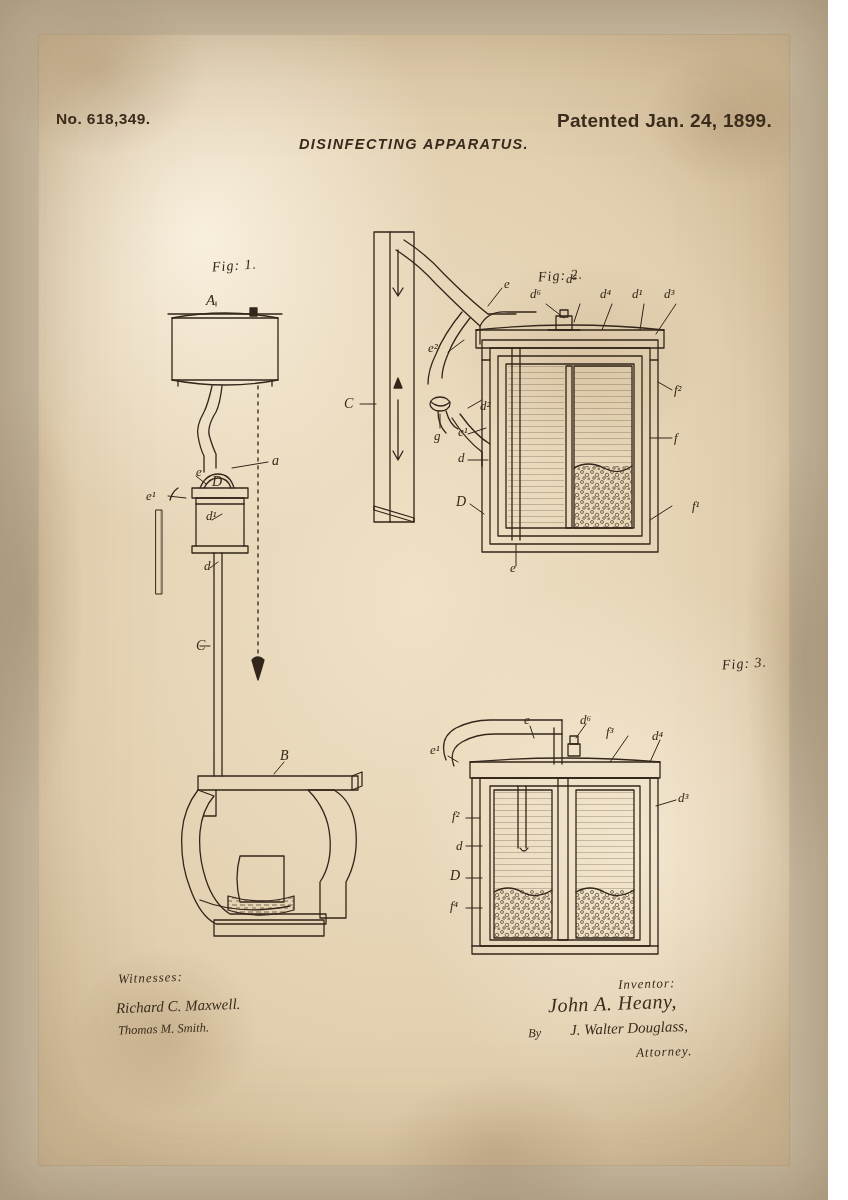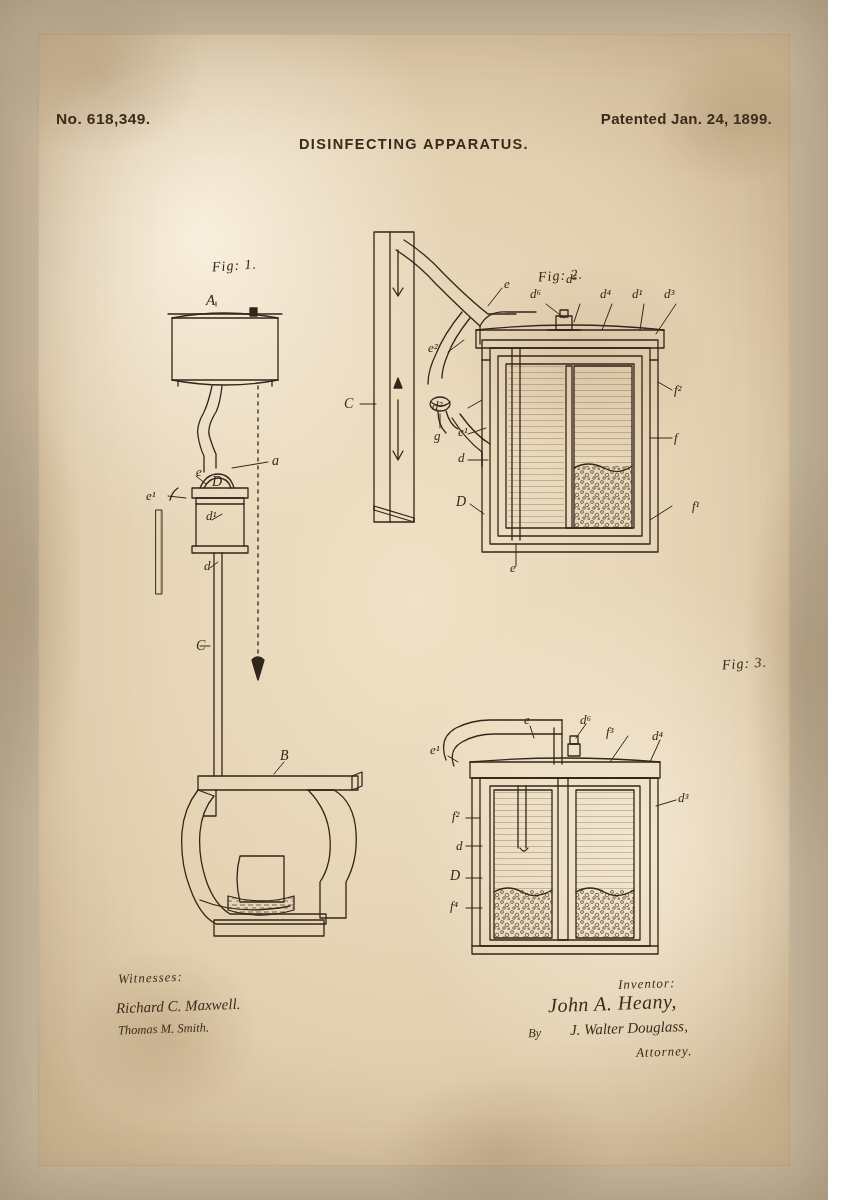--- a/index.html
+++ b/index.html
@@ -51,25 +51,25 @@
     position:absolute;left:56px;top:0;
     font-family:"Liberation Sans", sans-serif;
     font-weight:bold;font-size:15.5px;letter-spacing:.4px;
   }
   .hdr-center{
     position:absolute;left:0;right:0;top:0;text-align:center;
     font-weight:bold;font-size:15.5px;letter-spacing:1.6px;
   }
   .hdr-right{
     position:absolute;right:56px;top:0;
-    font-weight:bold;font-size:15px;letter-spacing:.3px;
+    font-weight:bold;font-size:19px;letter-spacing:.3px;
   }
   .hdr-sub{
     position:absolute;left:0;right:0;top:26px;text-align:center;
-    font-weight:bold;font-size:14.5px;letter-spacing:1.4px;
+    font-weight:bold;font-size:14.5px;letter-spacing:1.4px;font-style:italic;
   }
   
   svg.draw{
     position:absolute;left:0;top:0;width:848px;height:1200px;
     pointer-events:none;
   }
   .lbl{
     position:absolute;
     font-family:"Liberation Serif", serif;
     font-style:italic;
@@ -308,21 +308,21 @@
   <div class="lbl" style="left:146px;top:488px;">e¹</div>
   <div class="lbl" style="left:206px;top:508px;">d¹</div>
   <div class="lbl" style="left:204px;top:558px;">d</div>
   <div class="lbl" style="left:196px;top:638px;font-size:14px;">C</div>
   <div class="lbl" style="left:280px;top:748px;font-size:14px;">B</div>
 
   <div class="lbl" style="left:504px;top:276px;">e</div>
   <div class="lbl" style="left:428px;top:340px;">e²</div>
   <div class="lbl" style="left:344px;top:396px;font-size:14px;">C</div>
   <div class="lbl" style="left:434px;top:428px;">g</div>
-  <div class="lbl" style="left:432px;top:398px;">d²</div>
+  <div class="lbl" style="left:480px;top:398px;">d²</div>
   <div class="lbl" style="left:458px;top:424px;">e¹</div>
   <div class="lbl" style="left:458px;top:450px;">d</div>
   <div class="lbl" style="left:456px;top:494px;font-size:14px;">D</div>
   <div class="lbl" style="left:510px;top:560px;">e</div>
   <div class="lbl" style="left:530px;top:286px;">d⁶</div>
   <div class="lbl" style="left:566px;top:271px;">d⁵</div>
   <div class="lbl" style="left:600px;top:286px;">d⁴</div>
   <div class="lbl" style="left:632px;top:286px;">d¹</div>
   <div class="lbl" style="left:664px;top:286px;">d³</div>
   <div class="lbl" style="left:674px;top:382px;">f²</div>

